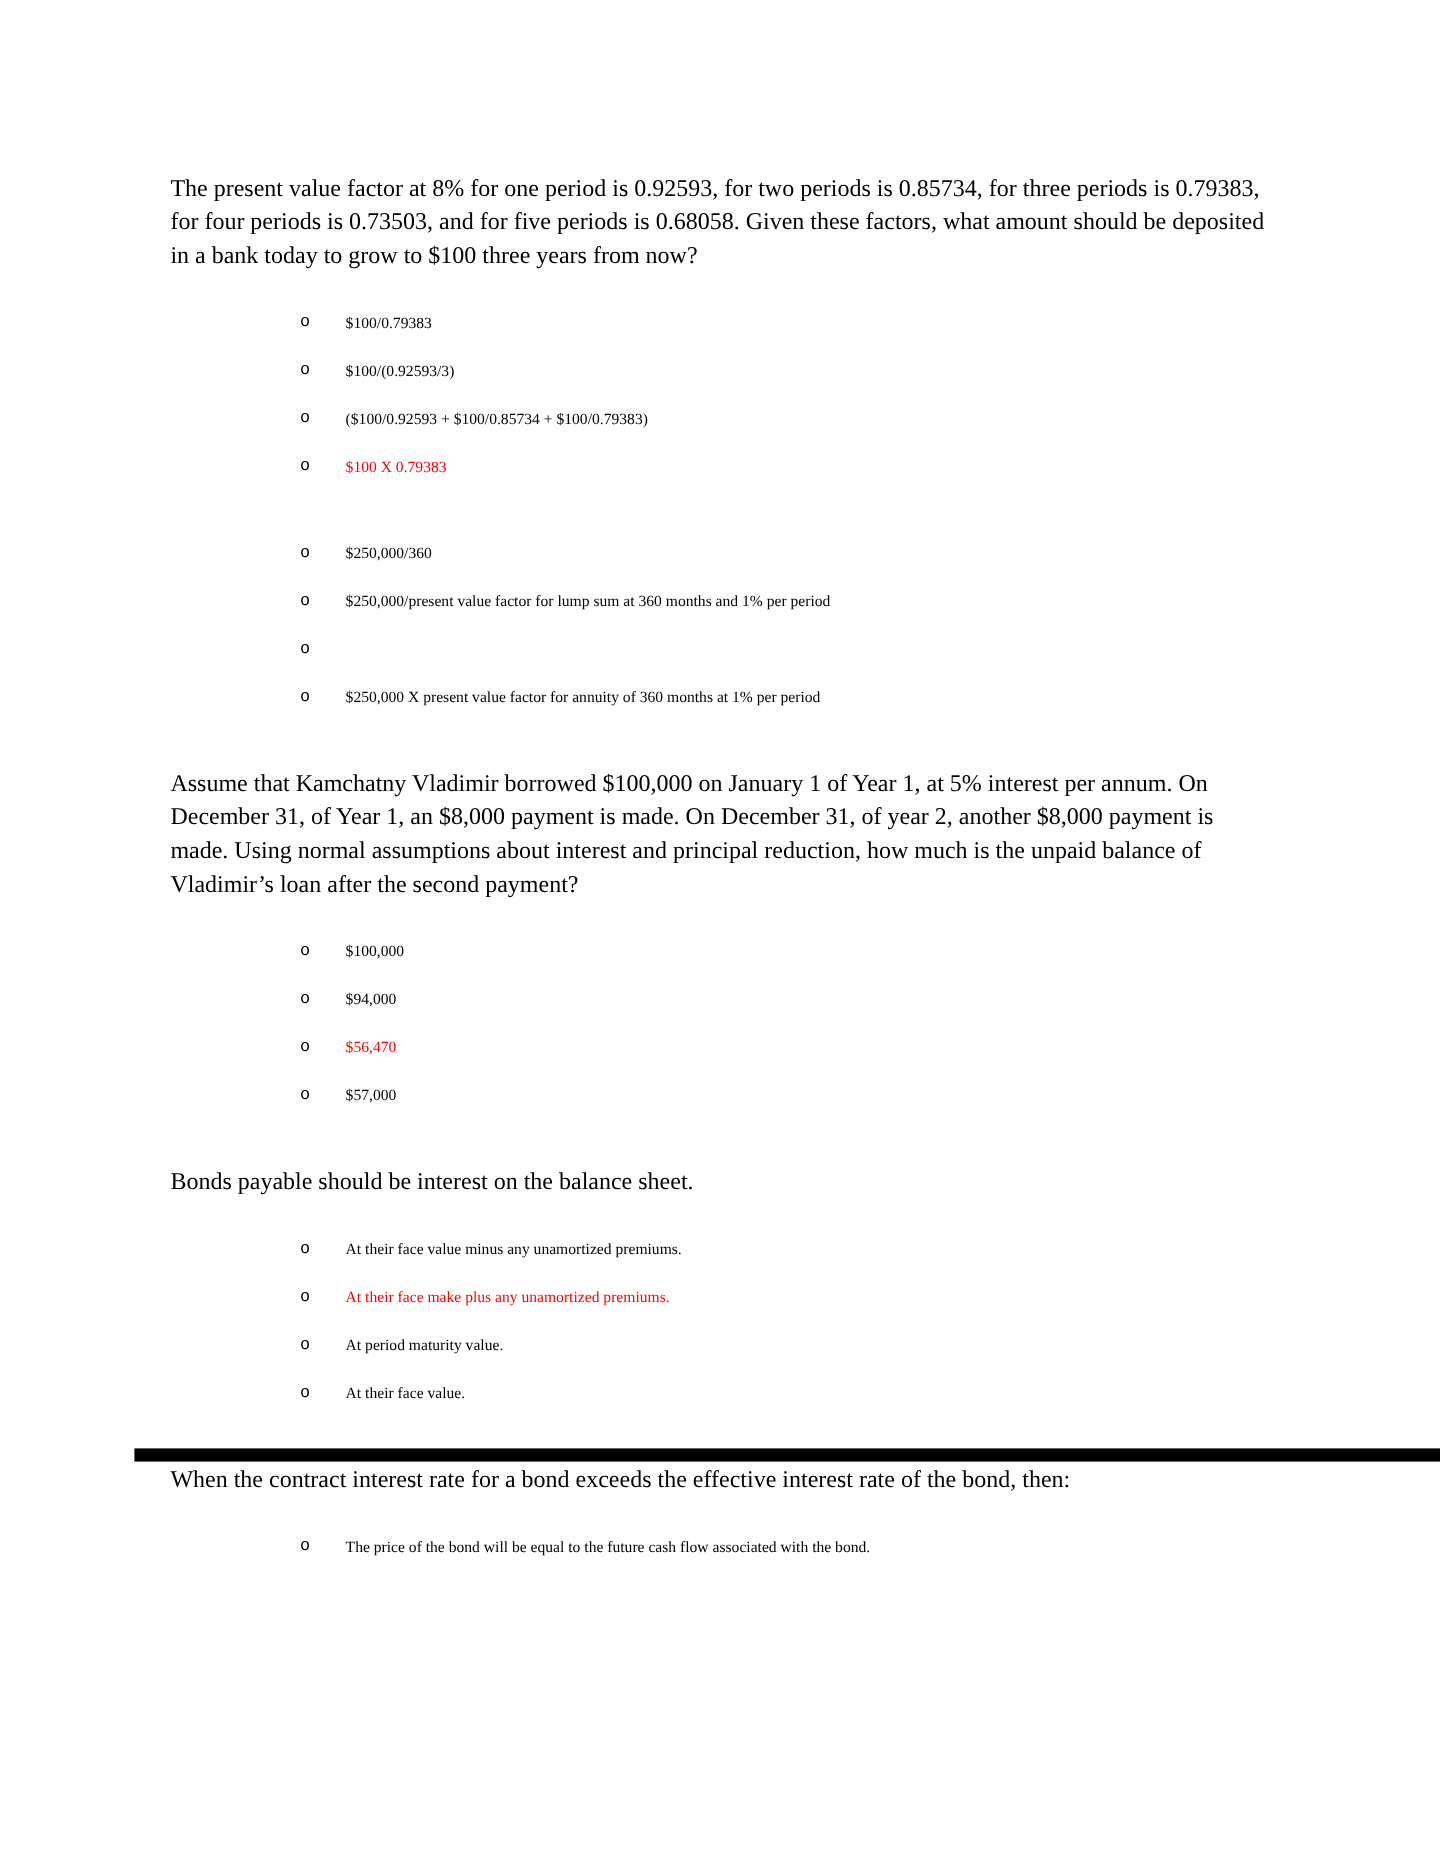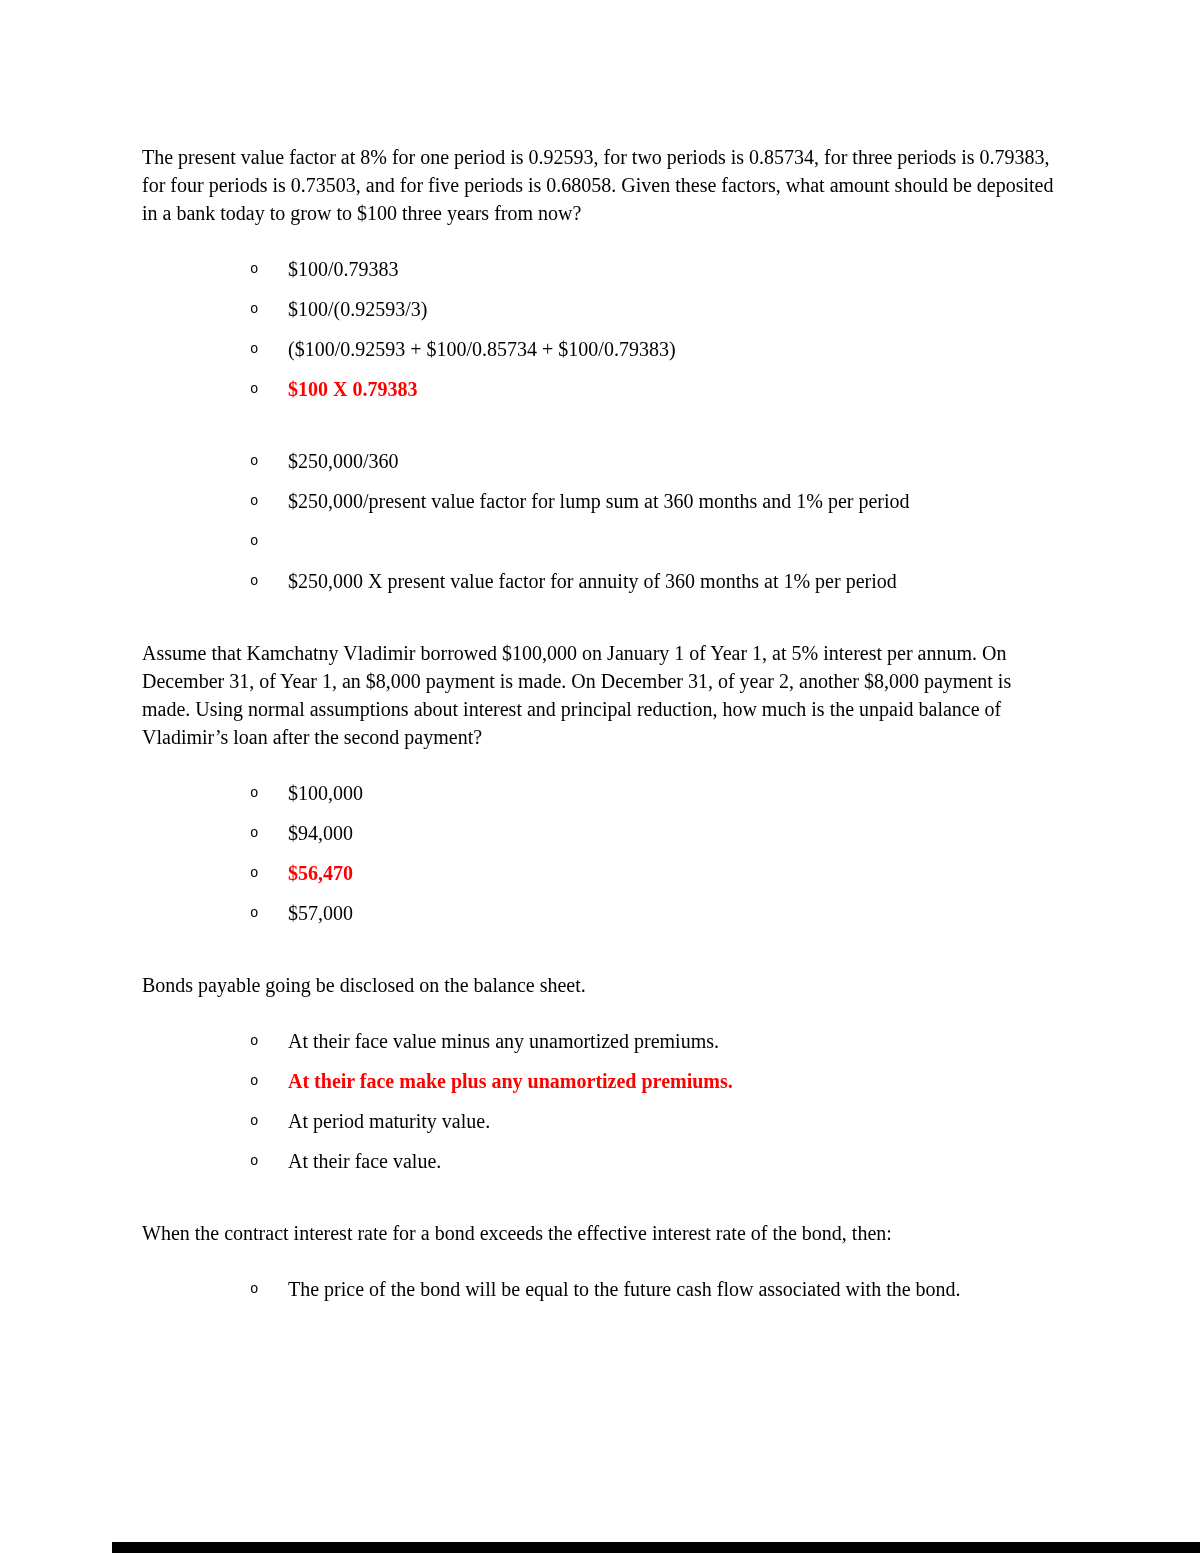--- a/index.html
+++ b/index.html
@@ -12,21 +12,21 @@
   body{
     width:1200px;
     height:1553px;
     position:relative;
     overflow:hidden;
     font-family:"Liberation Serif","DejaVu Serif",serif;
     color:var(--text-color);
   }
   .page{
     width:1200px;
-    height:1553px;
+    height:1218px;
     position:relative;
     background:#ffffff;
   }
   .content{
     padding:143px 142px 0 142px;
   }
   .question-block{margin:0;}
   .question-text{
     font-size:20px;
     line-height:28px;
@@ -44,27 +44,26 @@
     margin-bottom:12px;
   }
   .bullet{
     flex:0 0 38px;
     font-family:"Liberation Mono","DejaVu Sans Mono",monospace;
     font-size:14px;
     line-height:28px;
     color:var(--text-color);
   }
   .option-text{
-    font-size:20px;
+    font-size:13px;
     line-height:28px;
     color:var(--text-color);
   }
   .option-text.red{
     color:var(--highlight-color);
-    font-weight:bold;
   }
   .bottom-bar{
     position:absolute;
     left:112px;
     right:0;
     bottom:0;
     height:11px;
     background:var(--edge-color);
   }
 </style>
@@ -128,21 +127,21 @@
             <span class="bullet">o</span>
             <span class="option-text red">$56,470</span>
           </div>
           <div class="option">
             <span class="bullet">o</span>
             <span class="option-text">$57,000</span>
           </div>
         </div>
       </div>
       <div class="question-block">
-        <p class="question-text">Bonds payable going be disclosed on the balance sheet.</p>
+        <p class="question-text">Bonds payable should be interest on the balance sheet.</p>
         <div class="options">
           <div class="option">
             <span class="bullet">o</span>
             <span class="option-text">At their face value minus any unamortized premiums.</span>
           </div>
           <div class="option">
             <span class="bullet">o</span>
             <span class="option-text red">At their face make plus any unamortized premiums.</span>
           </div>
           <div class="option">

